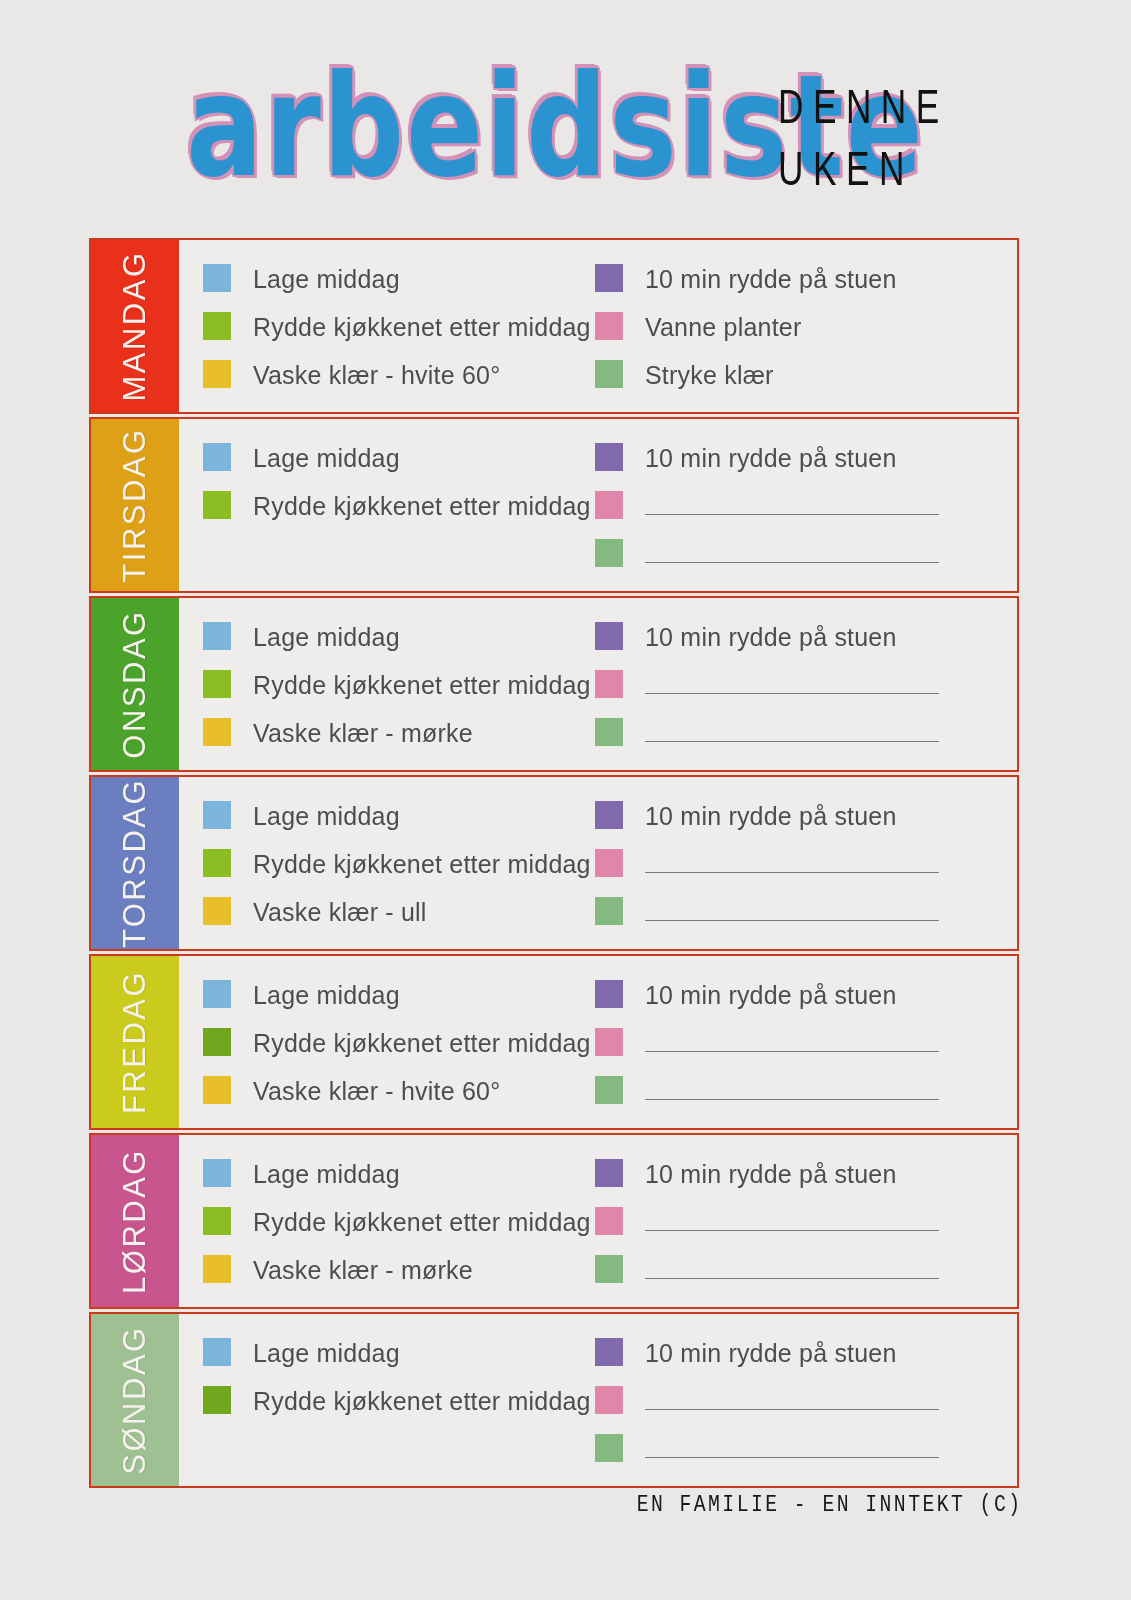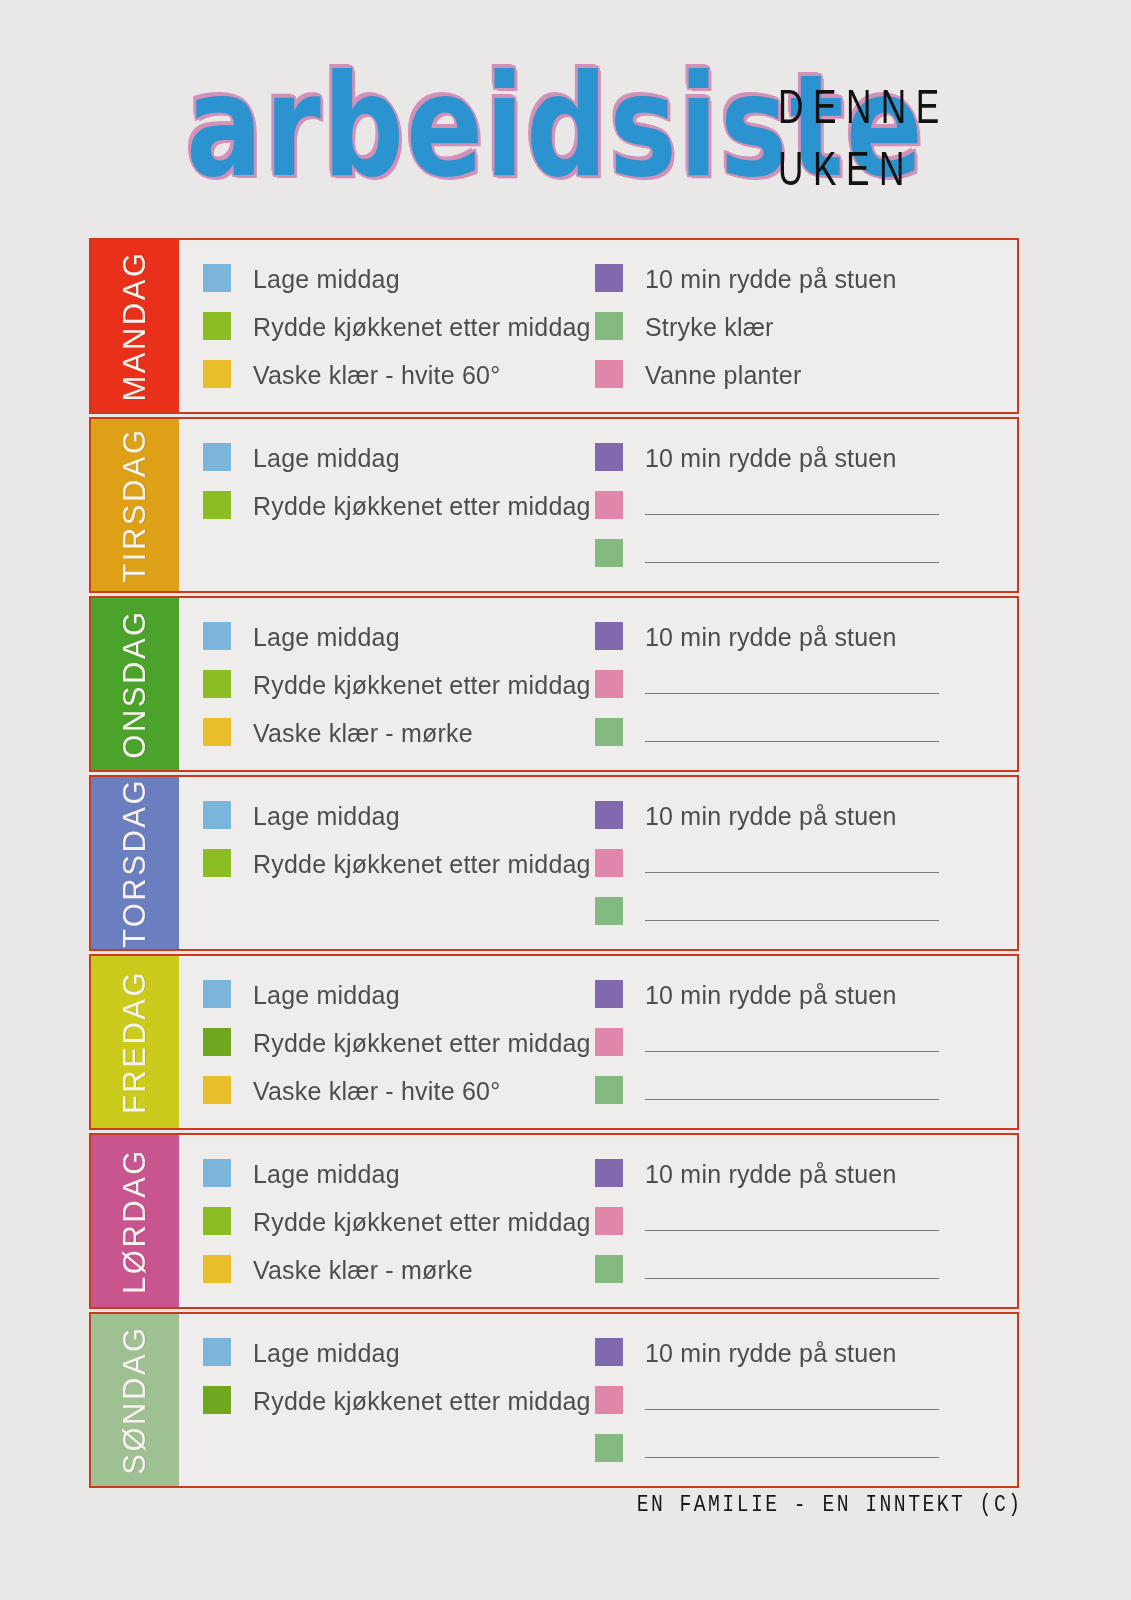--- a/index.html
+++ b/index.html
@@ -221,26 +221,26 @@
             <span class="task-swatch" style="background: rgb(232, 190, 42);"></span>
             <span class="task-text">Vaske klær - hvite 60°</span>
           </div>
         </div>
         <div class="task-col right">
           <div class="task">
             <span class="task-swatch" style="background: rgb(129, 105, 173);"></span>
             <span class="task-text">10 min rydde på stuen</span>
           </div>
           <div class="task">
+            <span class="task-swatch" style="background: rgb(224, 134, 171);"></span>
+            <span class="task-text">Vanne planter</span>
+          </div>
+          <div class="task">
             <span class="task-swatch" style="background: rgb(132, 186, 129);"></span>
             <span class="task-text">Stryke klær</span>
-          </div>
-          <div class="task">
-            <span class="task-swatch" style="background: rgb(224, 134, 171);"></span>
-            <span class="task-text">Vanne planter</span>
           </div>
         </div>
       </div>
     </div>
     <div class="day-row">
       <div class="day-band" style="background: rgb(221, 160, 23);">
         <span class="day-band-label">TIRSDAG</span>
       </div>
       <div class="day-tasks">
         <div class="task-col left">
@@ -310,20 +310,24 @@
       </div>
       <div class="day-tasks">
         <div class="task-col left">
           <div class="task">
             <span class="task-swatch" style="background: rgb(124, 181, 220);"></span>
             <span class="task-text">Lage middag</span>
           </div>
           <div class="task">
             <span class="task-swatch" style="background: rgb(140, 190, 35);"></span>
             <span class="task-text">Rydde kjøkkenet etter middag</span>
+          </div>
+          <div class="task">
+            <span class="task-swatch" style="background: rgb(232, 190, 42);"></span>
+            <span class="task-text">Vaske klær - ull</span>
           </div>
         </div>
         <div class="task-col right">
           <div class="task">
             <span class="task-swatch" style="background: rgb(129, 105, 173);"></span>
             <span class="task-text">10 min rydde på stuen</span>
           </div>
           <div class="task">
             <span class="task-swatch" style="background: rgb(224, 134, 171);"></span>
             <span class="task-blank"></span>

